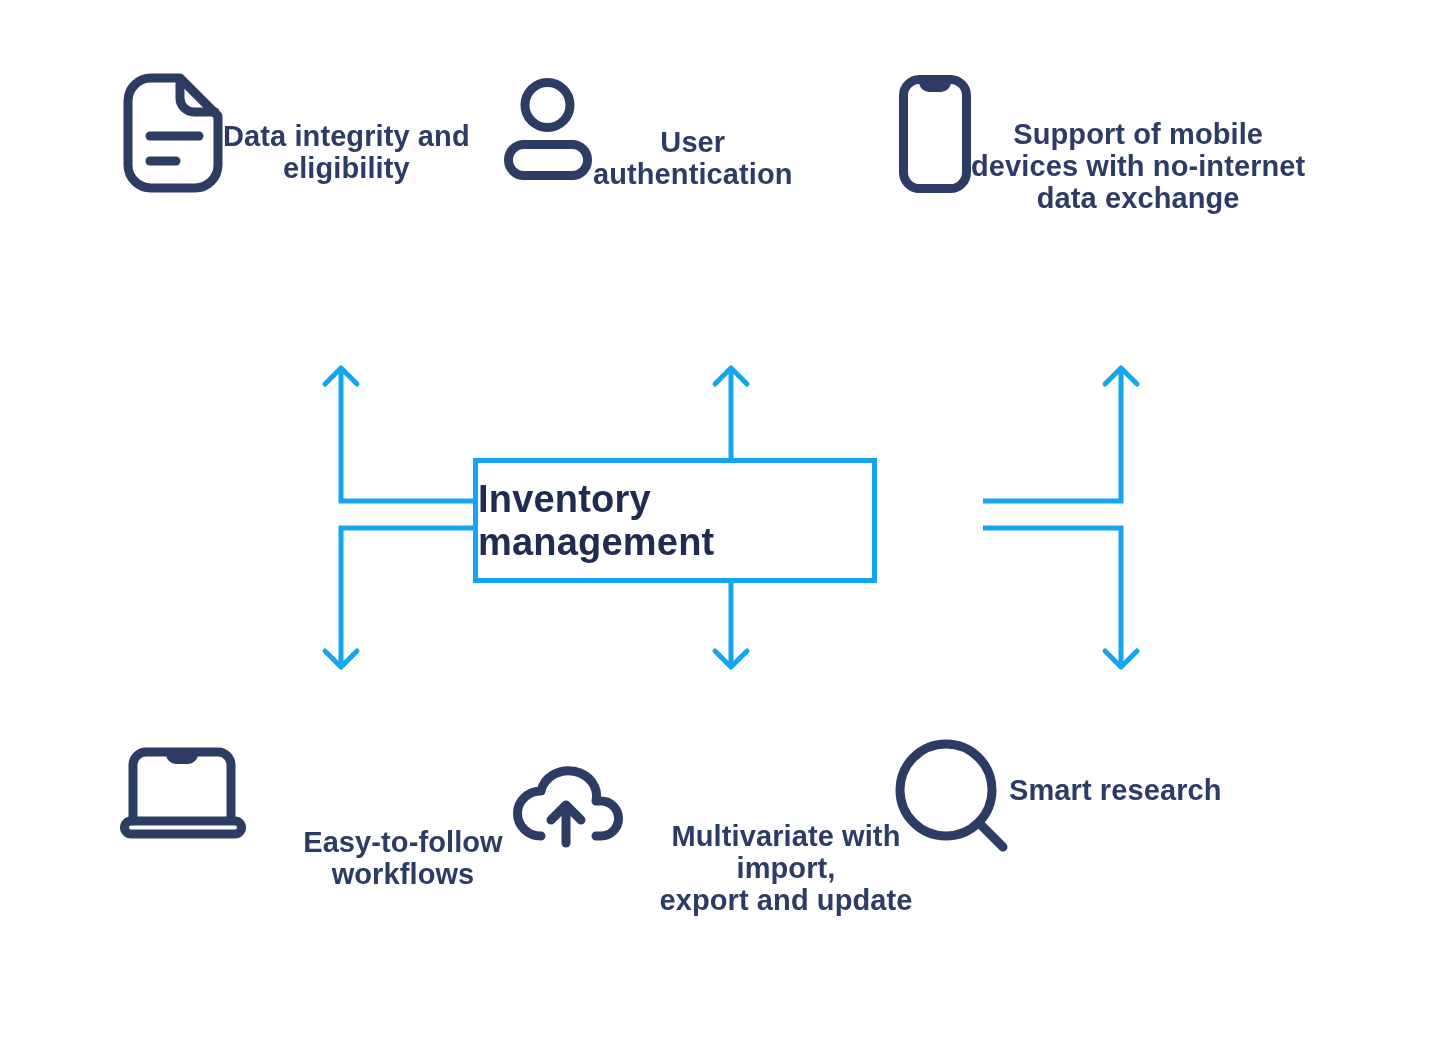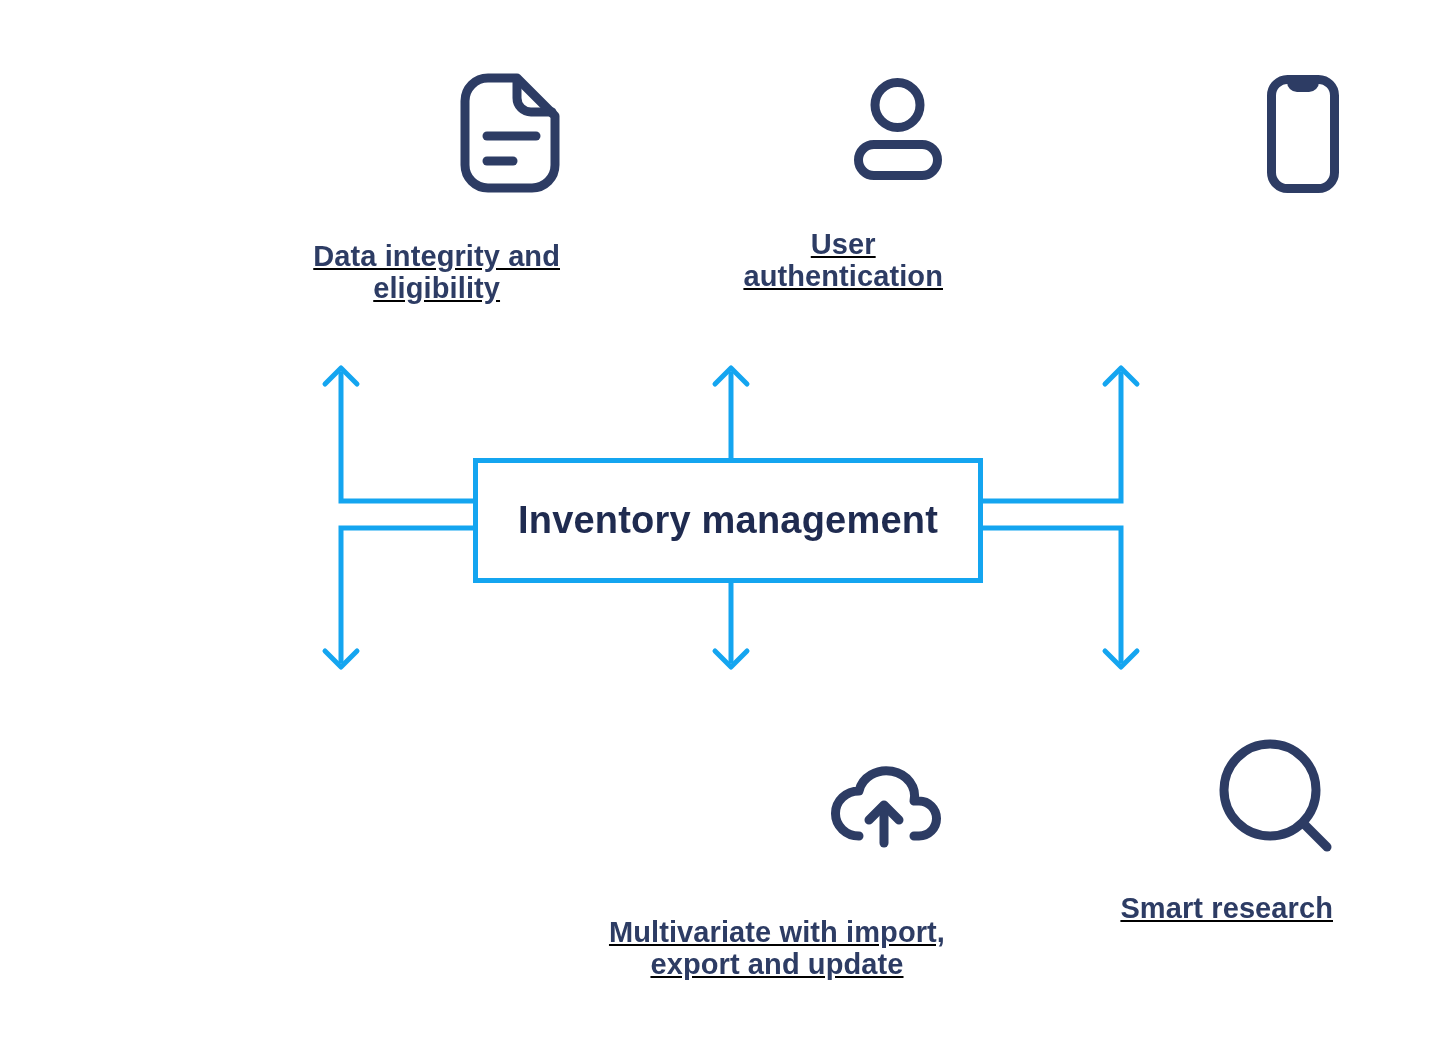--- a/index.html
+++ b/index.html
@@ -10,39 +10,39 @@
     font-family:"Liberation Sans", sans-serif;
     overflow:hidden;
   }
   
   #connectors{position:absolute;left:0;top:0;width:1440px;height:1048px;z-index:1;}
   #connectors path{fill:none;stroke:#14a5f0;stroke-width:5;}
   #connectors path.head{stroke-linecap:round;stroke-linejoin:round;}
 
   
   .center-box{
-    position:absolute;left:473px;top:458px;width:510px;height:125px;
+    position:absolute;left:473px;top:458px;width:404px;height:125px;
     box-sizing:border-box;border:5px solid #14a5f0;background:#ffffff;
     display:flex;align-items:center;justify-content:center;z-index:2;
   }
   .center-box .title{
     font-size:38px;font-weight:bold;color:#1f2b50;letter-spacing:0.2px;
   }
 
   
-  .feature{position:absolute;width:440px;display:flex;flex-direction:column;align-items:flex-end;z-index:2;text-decoration:underline;}
+  .feature{position:absolute;width:440px;display:flex;align-items:flex-start;z-index:2;}
   .feature .icon svg{display:block;}
   .icon-stroke{fill:none;stroke:#2d3c64;stroke-width:9;stroke-linecap:round;stroke-linejoin:round;}
   .icon-fill{fill:#2d3c64;stroke:none;}
   .feature .label{
     text-align:center;white-space:pre-line;
     font-size:29px;line-height:32px;font-weight:bold;color:#2d3c64;letter-spacing:0.1px;
   }
   .f1{left:120px;top:73px;}   .f1 .label{margin-top:47px;}
-  .f2{left:503px;top:78px;}   .f2 .label{margin-top:48px;margin-left:11px;}
+  .f2{left:503px;top:78px;}   .f2 .label{margin-top:48px;}
   .f3{left:899px;top:75px;}   .f3 .label{margin-top:43px;}
   .f4{left:120px;top:747px;}  .f4 .label{margin-top:79px;}
   .f5{left:505px;top:752px;}  .f5 .label{margin-top:68px;}
   .f6{left:893px;top:738px;}  .f6 .label{margin-top:36px;}
 </style>
 </head>
 <body>
 
 <div id="canvas">
 
@@ -101,22 +101,35 @@
 authentication</div>
   </div>
 
   <div class="feature f3">
     <span class="icon">
       <svg width="72" height="118" viewBox="0 0 72 118" xmlns="http://www.w3.org/2000/svg">
         <rect class="icon-stroke" x="4.5" y="4.5" width="63" height="109" rx="16"></rect>
         <path class="icon-fill" d="M20 4 H52 V7 A10 10 0 0 1 42 17 H30 A10 10 0 0 1 20 7 Z"></path>
       </svg>
     </span>
+    <div class="label">Support of mobile
+devices with no-internet
+data exchange</div>
   </div>
 
+  <div class="feature f4">
+    <span class="icon">
+      <svg width="126" height="92" viewBox="0 0 126 92" xmlns="http://www.w3.org/2000/svg">
+        <path class="icon-stroke" d="M13 72 V18 A13 13 0 0 1 26 5 H98 A13 13 0 0 1 111 18 V72"></path>
+        <path class="icon-fill" d="M46 4 H78 V7 A10 10 0 0 1 68 17 H56 A10 10 0 0 1 46 7 Z"></path>
+        <rect class="icon-stroke" x="4.5" y="74" width="117" height="13" rx="6.5"></rect>
+      </svg>
+    </span>
+    <div class="label">Easy-to-follow workflows</div>
+  </div>
 
   <div class="feature f5">
     <span class="icon">
       <svg width="122" height="96" viewBox="0 0 122 96" xmlns="http://www.w3.org/2000/svg">
         <path class="icon-stroke" d="M36 84 a23 22 0 0 1 0 -45 a25 22.5 0 0 1 55 10 h5 a17.5 17.5 0 0 1 0 35 h-5"></path>
         <path class="icon-stroke" d="M61 55 V91"></path>
         <path class="icon-stroke" d="M46 68 L61 53 L76 68"></path>
       </svg>
     </span>
     <div class="label">Multivariate with import,

